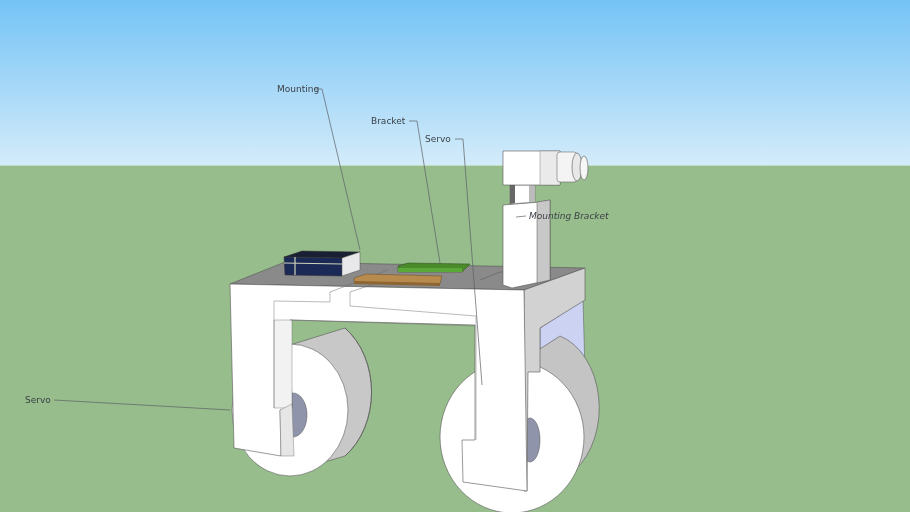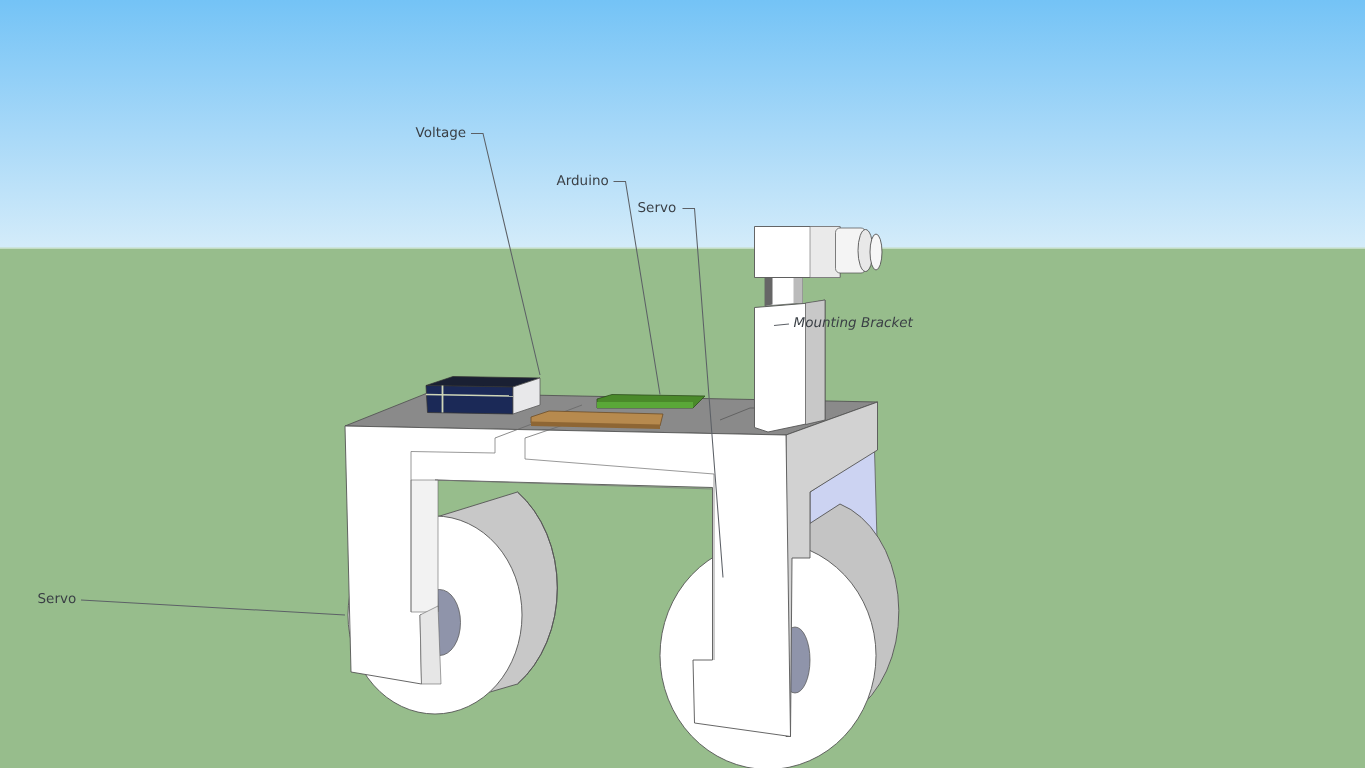--- a/index.html
+++ b/index.html
@@ -93,17 +93,17 @@
 
   <g stroke="#5c6066" stroke-width="0.7" fill="none">
     <polyline points="314,89 322,89 360,250"></polyline>
     <polyline points="409,121 417,121 440,263"></polyline>
     <polyline points="455,139 463,139 482,385"></polyline>
     <polyline points="526,216 516,217"></polyline>
     <polyline points="54,400 230,410"></polyline>
   </g>
 </svg>
 
-<div class="label" style="left:277px; top:84px;">Voltage</div>
-<div class="label" style="left:371px; top:116px;">Arduino</div>
+<div class="label" style="left:277px; top:84px;">Mounting</div>
+<div class="label" style="left:371px; top:116px;">Bracket</div>
 <div class="label" style="left:425px; top:134px;">Servo</div>
 <div class="label" style="left:529px; top:211px;font-style:italic;">Mounting Bracket</div>
 <div class="label" style="left:25px; top:395px;">Servo</div>
 
 </body></html>

